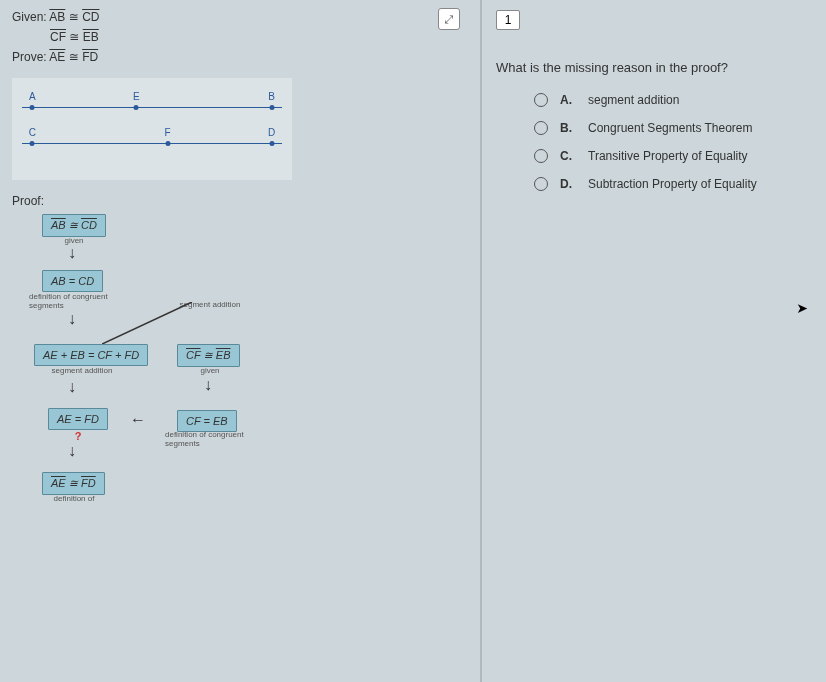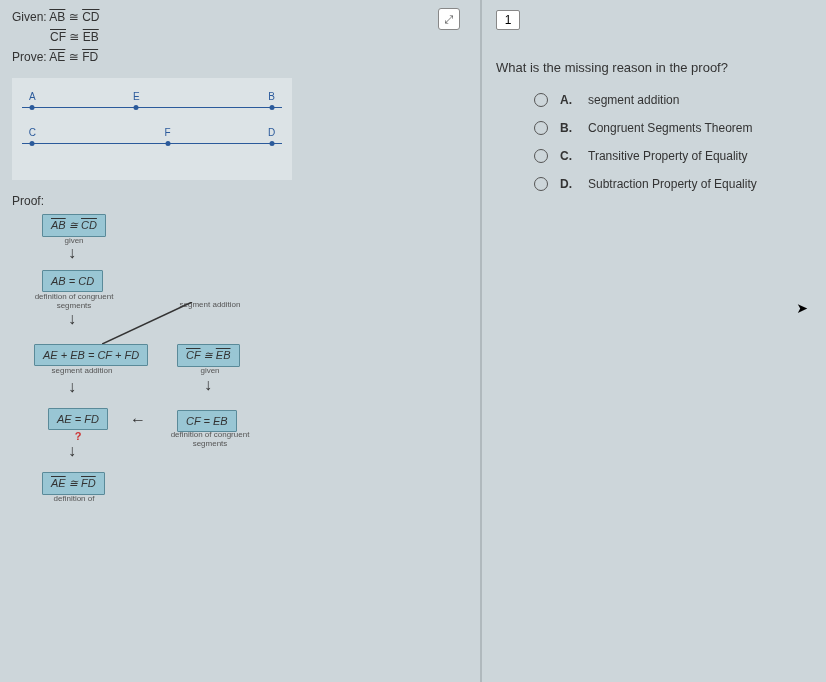--- a/index.html
+++ b/index.html
@@ -18,21 +18,21 @@
     .opt strong{font-weight:bold;min-width:16px}
     .figrow{display:flex;align-items:center;margin:14px 0}
     .fig{background:#dce3e6;padding:8px 10px 16px;display:inline-block}
     .seg{position:relative;width:260px;height:18px;margin:6px 0 18px}
     .line{position:absolute;left:0;right:0;bottom:2px;height:1px;background:#2b5a9b}
     .pt{position:absolute;bottom:0;width:5px;height:5px;background:#2b5a9b;border-radius:50%;transform:translate(-50%,0)}
     .lblp{position:absolute;bottom:8px;font-size:10px;color:#2b5a9b;transform:translateX(-50%)}
     .proof-area{margin-top:6px}
     .flowarea{position:relative;width:440px;height:400px}
     .node{position:absolute;background:#99c6d4;border:1px solid #5a8a99;padding:4px 8px;font-size:11px;font-style:italic;color:#333;text-align:center;border-radius:1px}
-    .cap{font-size:8px;color:#555;text-align:center;position:absolute;transform:translateX(-50%)}
+    .cap{font-size:8px;color:#555;text-align:left;position:absolute;transform:translateX(-50%)}
     .arr{position:absolute;font-size:16px;color:#333}
     .hdr{font-size:12px;color:#333;margin-bottom:4px}
     .qline{stroke:#333;stroke-width:1.5}
     .cursor{position:absolute;right:18px;top:300px;font-size:14px}
   </style>
 </head>
 <body>
 
 <div class="left">
   <div class="expand">

